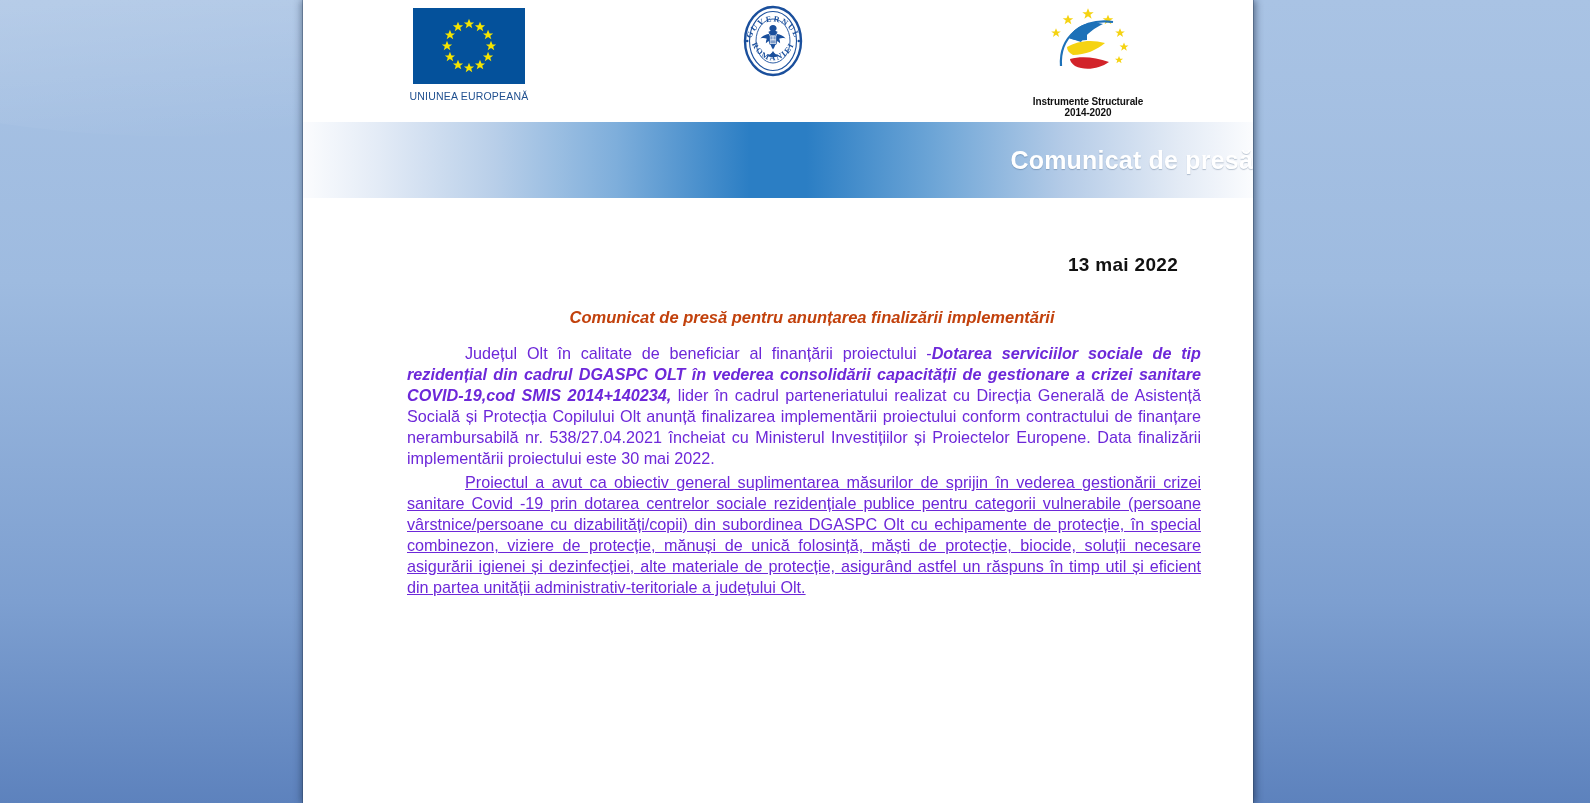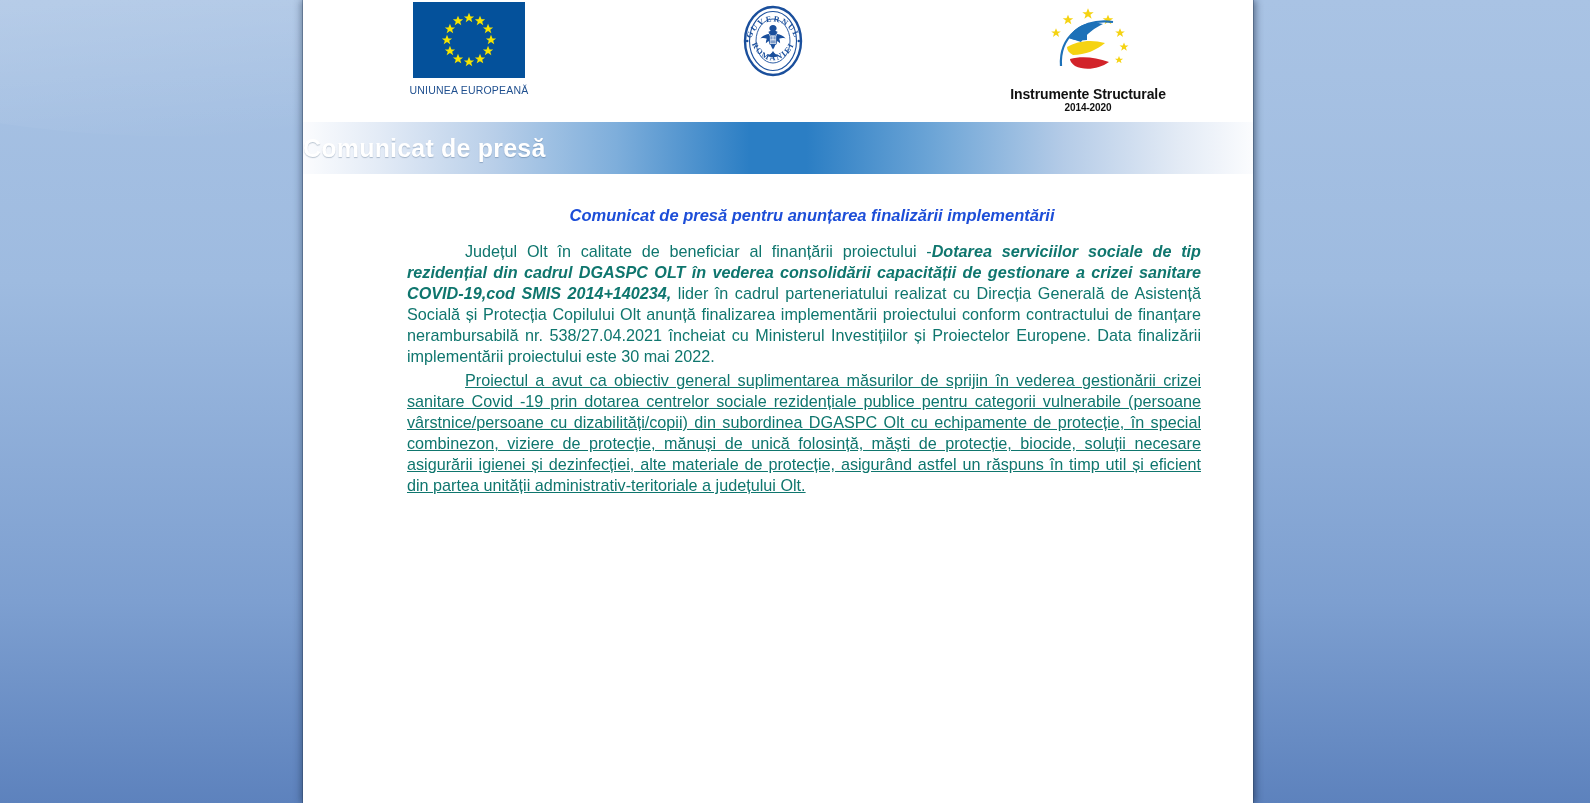--- a/index.html
+++ b/index.html
@@ -47,21 +47,21 @@
     height: 122px;
     position: relative;
   }
 
   .logo {
     position: absolute;
     text-align: center;
   }
 
   
-  .logo-eu { left: 101px; top: 2px; width: 130px; }
+  .logo-eu { left: 101px; top: 8px; width: 130px; }
   .eu-flag {
     width: 112px; height: 76px;
     background: #04519b;
     margin: 0 auto;
     position: relative;
   }
   .eu-caption {
     font-size: 10.5px;
     color: #1f4f8f;
     letter-spacing: .2px;
@@ -76,38 +76,38 @@
     margin: 0 auto;
     position: relative;
   }
   .gov-seal svg { display: block; }
 
   
   .logo-is { left: 700px; top: 0px; width: 170px; }
   .is-mark { width: 118px; height: 84px; margin: 0 auto; position: relative; }
   .is-mark svg { display:block; }
   .is-caption1 {
-    font-size: 14px; font-weight: bold; color: #111; margin-top: 2px;
+    font-size: 10px; font-weight: bold; color: #111; margin-top: 12px;
     letter-spacing: -0.1px;
   }
   .is-caption2 {
     font-size: 10px; font-weight: bold; color: #111; letter-spacing: -0.1px;
   }
 
   
   .banner {
-    height: 52px;
+    height: 76px;
     width: 100%;
     background: linear-gradient(to right,
         #fbfcfe 0%, #e3ebf6 8%, #b9cfe9 20%, #7eaedb 33%,
         #2b7ec4 47%, #2b7ec4 53%, #6ba4d6 66%, #b4cbe7 80%,
         #e2eaf5 92%, #fbfcfe 100%);
     display: flex;
     align-items: center;
-    justify-content: flex-start;
+    justify-content: flex-end;
   }
   .banner-title {
     color: #ffffff;
     font-size: 25px;
     font-weight: bold;
     letter-spacing: .2px;
     text-shadow: 0 1px 1px rgba(0,40,80,0.25);
   }
 
   
@@ -124,31 +124,31 @@
     padding-right: 25px;
     letter-spacing: .3px;
   }
 
   .doc-title {
     margin-top: 30px;
     text-align: center;
     font-size: 16.5px;
     font-weight: bold;
     font-style: italic;
-    color: #1d4ed8;
+    color: #c2410c;
     line-height: 1.38;
     padding: 0 6px 0 20px;
   }
   .doc-title .tline { display: block; }
 
   .para {
     margin-top: 14px;
     font-size: 16.2px;
     line-height: 1.30;
-    color: #0f766e;
+    color: #6d28d9;
     text-align: justify;
     text-indent: 58px;
     padding-right: 2px;
   }
   .para.second { margin-top: 3px; text-decoration: underline; }
   .para b {
     font-weight: bold;
     font-style: italic;
   }
 </style>
@@ -283,20 +283,21 @@
       <div class="is-caption2">2014-2020</div>
     </div>
   </div>
 
   <div class="banner">
     <div class="banner-title">Comunicat de presă</div>
   </div>
 
   <div class="doc-body">
 
+    <div class="date-line">13 mai 2022</div>
 
     <div class="doc-title">
       <span class="tline">Comunicat de presă  pentru anunțarea finalizării implementării</span>
     </div>
 
     <p class="para"><span>Județul Olt în calitate de beneficiar al finanțării proiectului -</span><b>Dotarea serviciilor sociale de tip rezidențial din cadrul DGASPC OLT în vederea consolidării capacității de gestionare a crizei sanitare COVID-19,cod SMIS 2014+140234,</b><span> lider în cadrul parteneriatului  realizat cu Direcția Generală de Asistență Socială și Protecția Copilului Olt anunță finalizarea implementării proiectului conform contractului de finanțare nerambursabilă nr. 538/27.04.2021 încheiat cu Ministerul Investițiilor și Proiectelor Europene. Data finalizării implementării proiectului este 30 mai 2022.</span></p>
 
     <p class="para second">Proiectul a avut  ca obiectiv general suplimentarea măsurilor de sprijin în vederea gestionării crizei sanitare Covid -19 prin dotarea centrelor sociale rezidențiale publice pentru categorii vulnerabile (persoane vârstnice/persoane cu dizabilități/copii) din subordinea DGASPC Olt cu echipamente de protecție, în special combinezon, viziere de protecție, mănuși de unică folosință, măști de protecție, biocide, soluții necesare asigurării igienei și dezinfecției, alte materiale de protecție, asigurând astfel un răspuns în timp util și eficient din partea unității administrativ-teritoriale a județului Olt.</p>
 
   </div>

